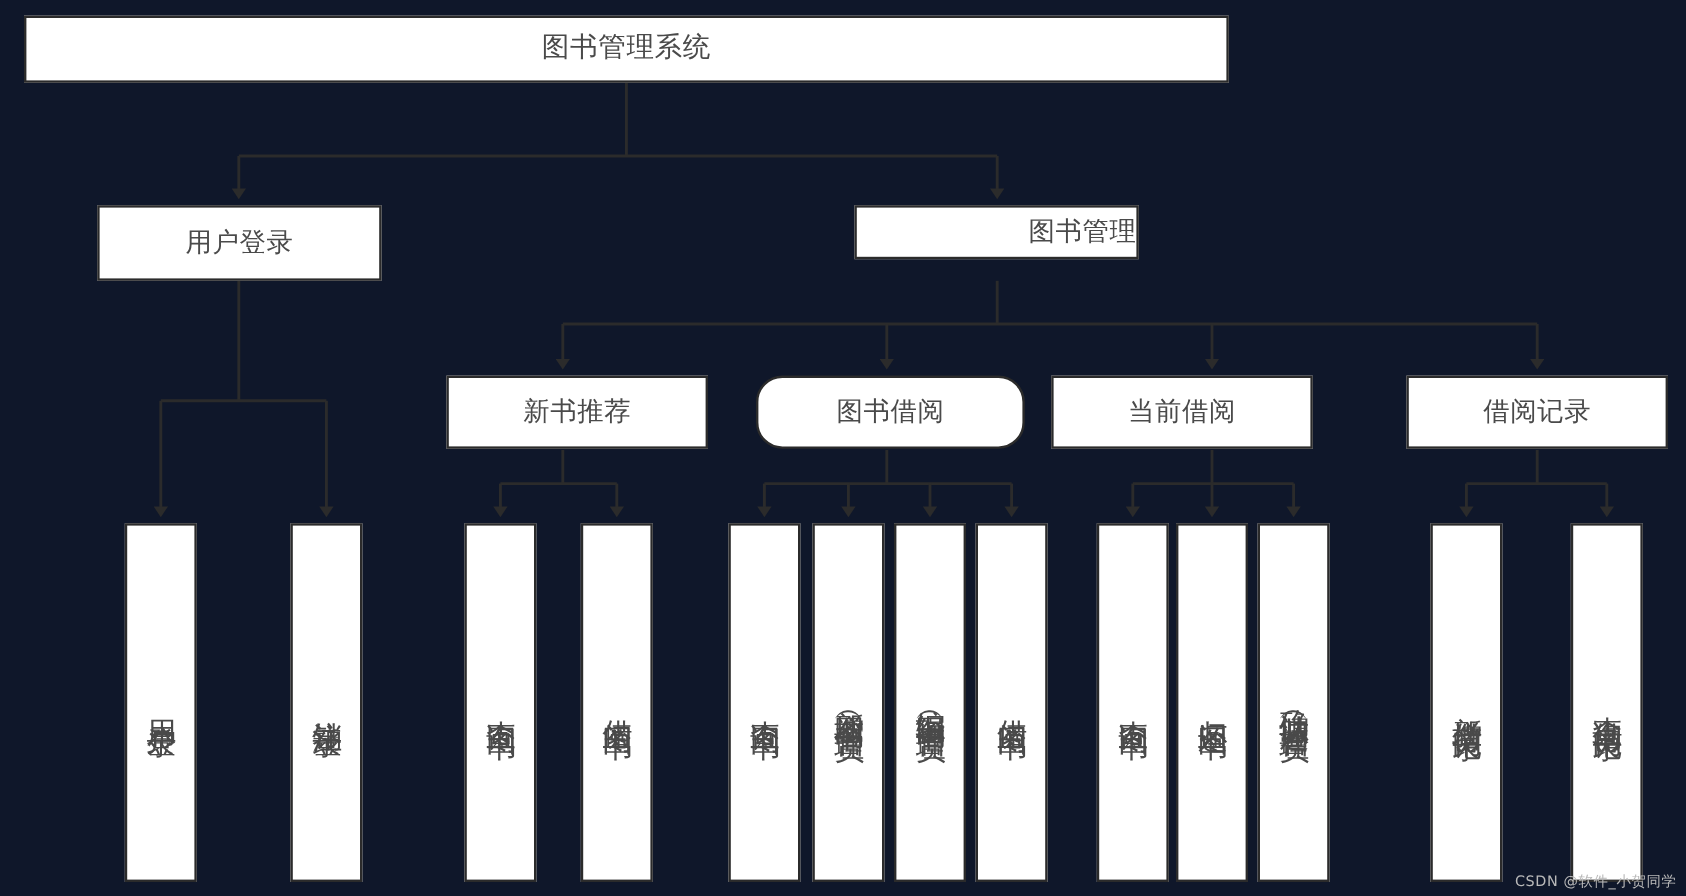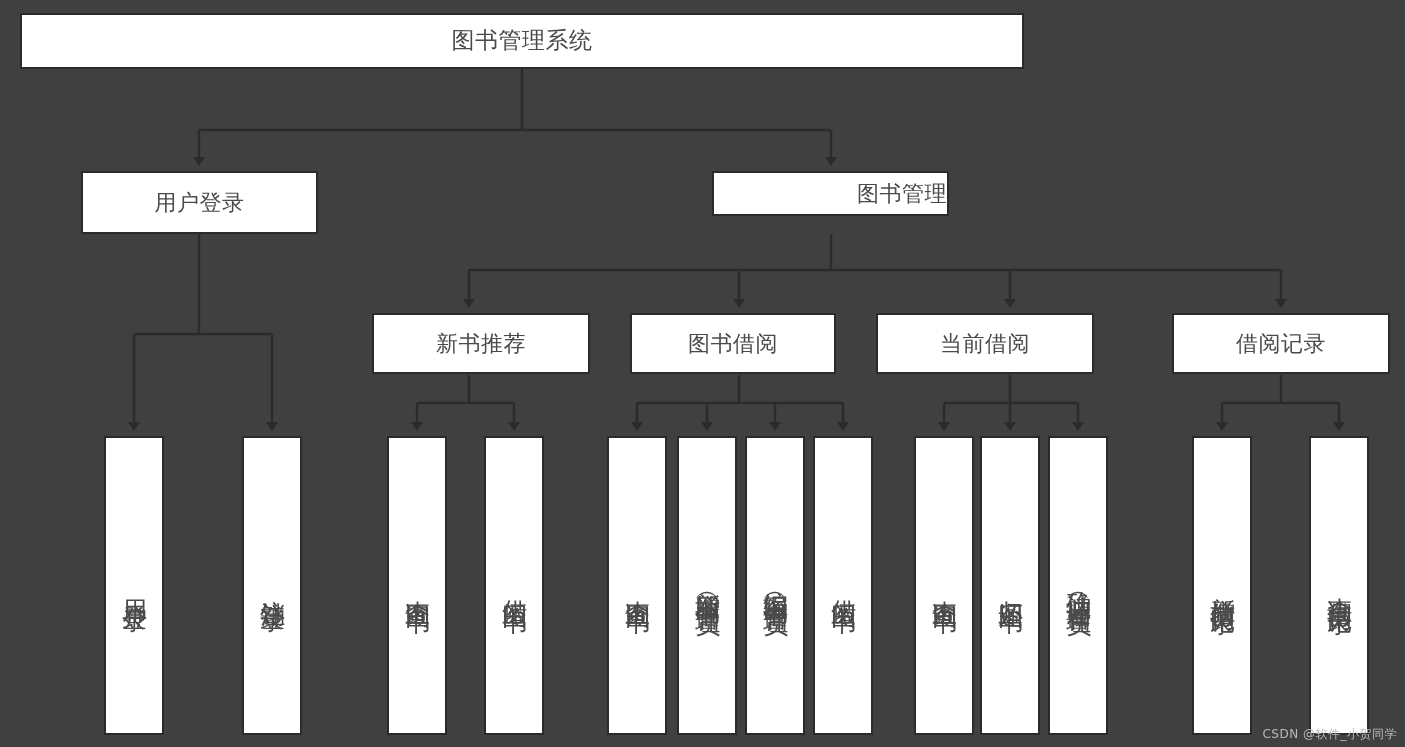--- a/index.html
+++ b/index.html
@@ -8,21 +8,21 @@
     padding: 0;
     background: #ffffff;
   }
   body {
     font-family: "DejaVu Sans", "Liberation Sans", sans-serif;
   }
   #diagram-root {
     position: relative;
     width: 1405px;
     height: 747px;
-    background: #404040;
+    background: #0f172a;
     overflow: hidden;
   }
   #wire-layer {
     position: absolute;
     left: 0;
     top: 0;
     width: 1405px;
     height: 747px;
     pointer-events: none;
   }
@@ -138,21 +138,21 @@
   <div class="node horiz" style="left:81px; top:171px; width:237px; height:63px;">
     <span class="label">用户登录</span>
   </div>
   <div class="node horiz" style="left:712px; top:171px; width:237px; height:45px;justify-content:flex-end;">
     <span class="label">图书管理</span>
   </div>
 
   <div class="node horiz" style="left:360px; top:313px; width:218px; height:61px;margin-left:12px;">
     <span class="label">新书推荐</span>
   </div>
-  <div class="node horiz" style="left:630px; top:313px; width:206px; height:61px;">
+  <div class="node horiz" style="left:630px; top:313px; width:224px; height:61px;border-radius:22px;">
     <span class="label">图书借阅</span>
   </div>
   <div class="node horiz" style="left:876px; top:313px; width:218px; height:61px;">
     <span class="label">当前借阅</span>
   </div>
   <div class="node horiz" style="left:1172px; top:313px; width:218px; height:61px;">
     <span class="label">借阅记录</span>
   </div>
 
   <div class="node vert" style="left:104px; top:436px; width:60px; height:299px;">

